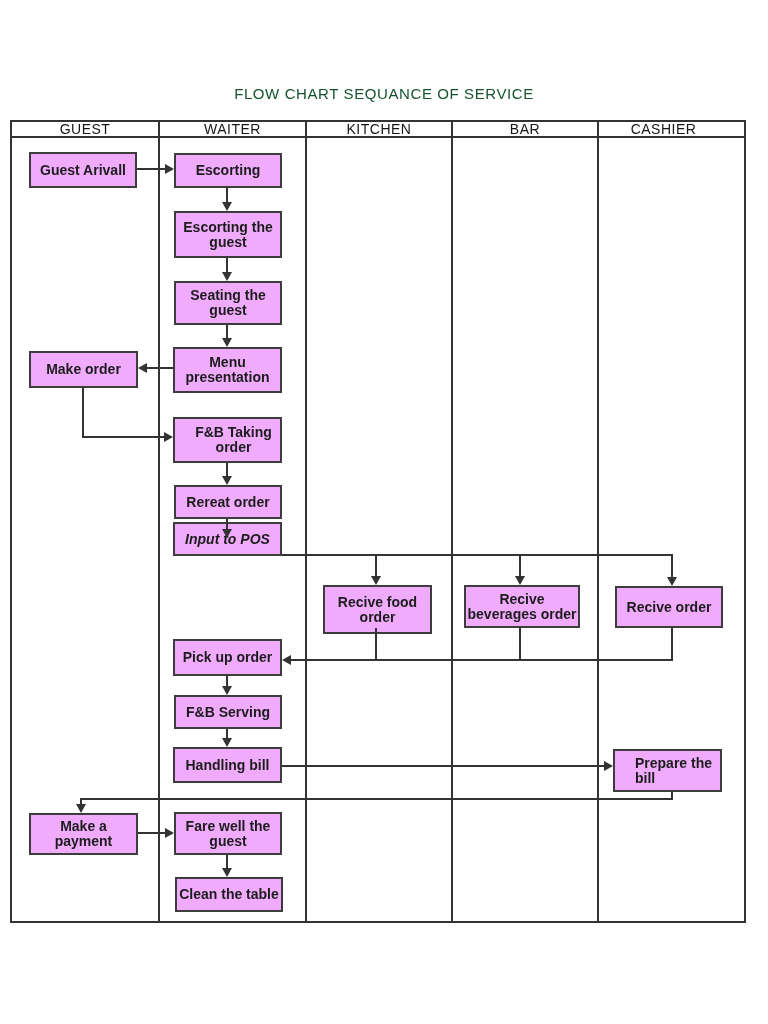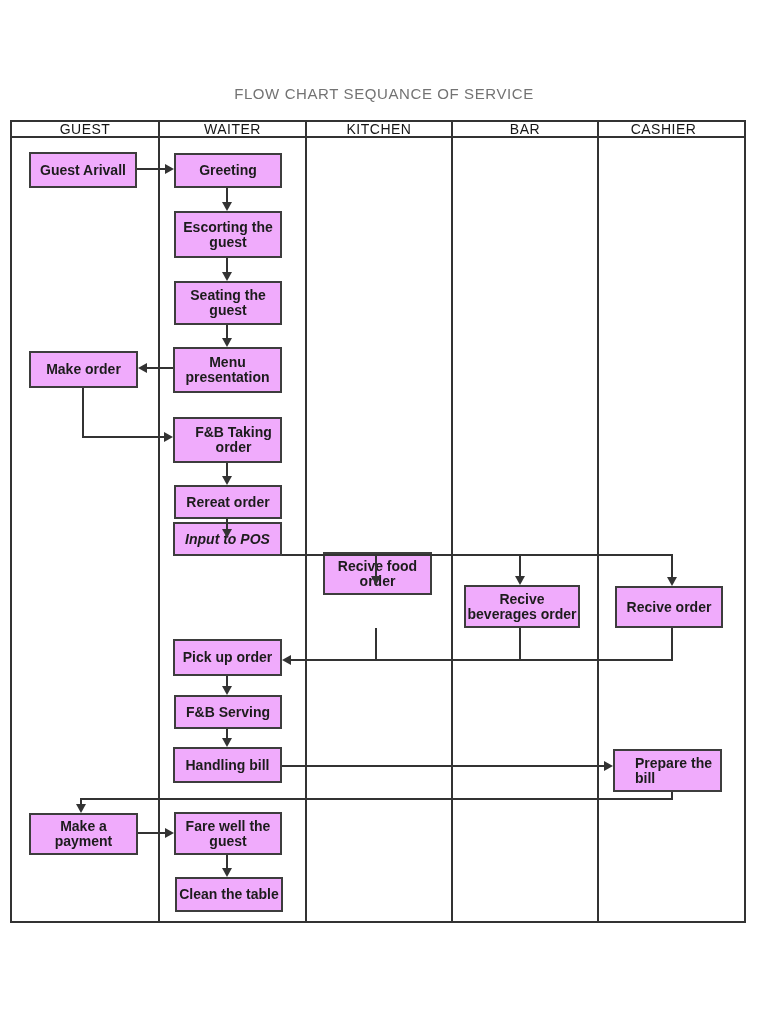--- a/index.html
+++ b/index.html
@@ -8,21 +8,21 @@
     --text:#1a1a1a;
   }
   html,body{margin:0;padding:0;background:#ffffff;}
   #page{
     position:relative;width:768px;height:1024px;background:#ffffff;
     font-family:"Liberation Sans", sans-serif;color:var(--text);
     overflow:hidden;
   }
   .title{
     position:absolute;left:0;right:0;top:85px;text-align:center;
-    font-size:15px;letter-spacing:.6px;color:#737373;
+    font-size:15px;letter-spacing:.6px;color:#14532d;
   }
   
   .frame{position:absolute;left:10px;top:120px;width:736px;height:803px;
     border:2px solid var(--line);box-sizing:border-box;background:transparent;}
   .hline,.vline{position:absolute;background:var(--line);}
   .hdr{
     position:absolute;top:121px;height:16px;text-align:center;
     font-size:14px;letter-spacing:.5px;color:#161616;
   }
   
@@ -57,39 +57,39 @@
   <div class="hdr" style="left:160px;width:145px;">WAITER</div>
   <div class="hdr" style="left:307px;width:144px;">KITCHEN</div>
   <div class="hdr" style="left:453px;width:144px;">BAR</div>
   <div class="hdr" style="left:599px;width:129px;">CASHIER</div>
 
   <div class="node" style="left:29px;top:152px;width:108px;height:36px;">Guest Arivall</div>
   <div class="node" style="left:29px;top:351px;width:109px;height:37px;">Make order</div>
   <div class="node" style="left:29px;top:813px;width:109px;height:42px;">Make a
 payment</div>
 
-  <div class="node" style="left:174px;top:153px;width:108px;height:35px;">Greeting</div>
+  <div class="node" style="left:174px;top:153px;width:108px;height:35px;">Escorting</div>
   <div class="node" style="left:174px;top:211px;width:108px;height:47px;">Escorting the
 guest</div>
   <div class="node" style="left:174px;top:281px;width:108px;height:44px;">Seating the
 guest</div>
   <div class="node" style="left:173px;top:347px;width:109px;height:46px;">Menu
 presentation</div>
   <div class="node" style="left:173px;top:417px;width:109px;height:46px;padding-left:12px;">F&amp;B Taking
 order</div>
   <div class="node" style="left:174px;top:485px;width:108px;height:34px;">Rereat order</div>
   <div class="node" style="left:173px;top:522px;width:109px;height:34px;font-style:italic;">Input to POS</div>
   <div class="node" style="left:173px;top:639px;width:109px;height:37px;">Pick up order</div>
   <div class="node" style="left:174px;top:695px;width:108px;height:34px;">F&amp;B Serving</div>
   <div class="node" style="left:173px;top:747px;width:109px;height:36px;">Handling bill</div>
   <div class="node" style="left:174px;top:812px;width:108px;height:43px;">Fare well the
 guest</div>
   <div class="node" style="left:175px;top:877px;width:108px;height:35px;">Clean the table</div>
 
-  <div class="node" style="left:323px;top:552px;width:109px;height:43px;">Recive food
+  <div class="node" style="left:323px;top:585px;width:109px;height:49px;">Recive food
 order</div>
   <div class="node" style="left:464px;top:585px;width:116px;height:43px;">Recive
 beverages order</div>
   <div class="node" style="left:615px;top:586px;width:108px;height:42px;">Recive order</div>
   <div class="node left-text" style="left:613px;top:749px;width:109px;height:43px;padding-left:20px;">Prepare the
 bill</div>
 
   <div class="ln" style="left:137px;top:168px;width:29px;height:2px;"></div>
   <div class="ar right" style="left:165px;top:164px;"></div>
 

